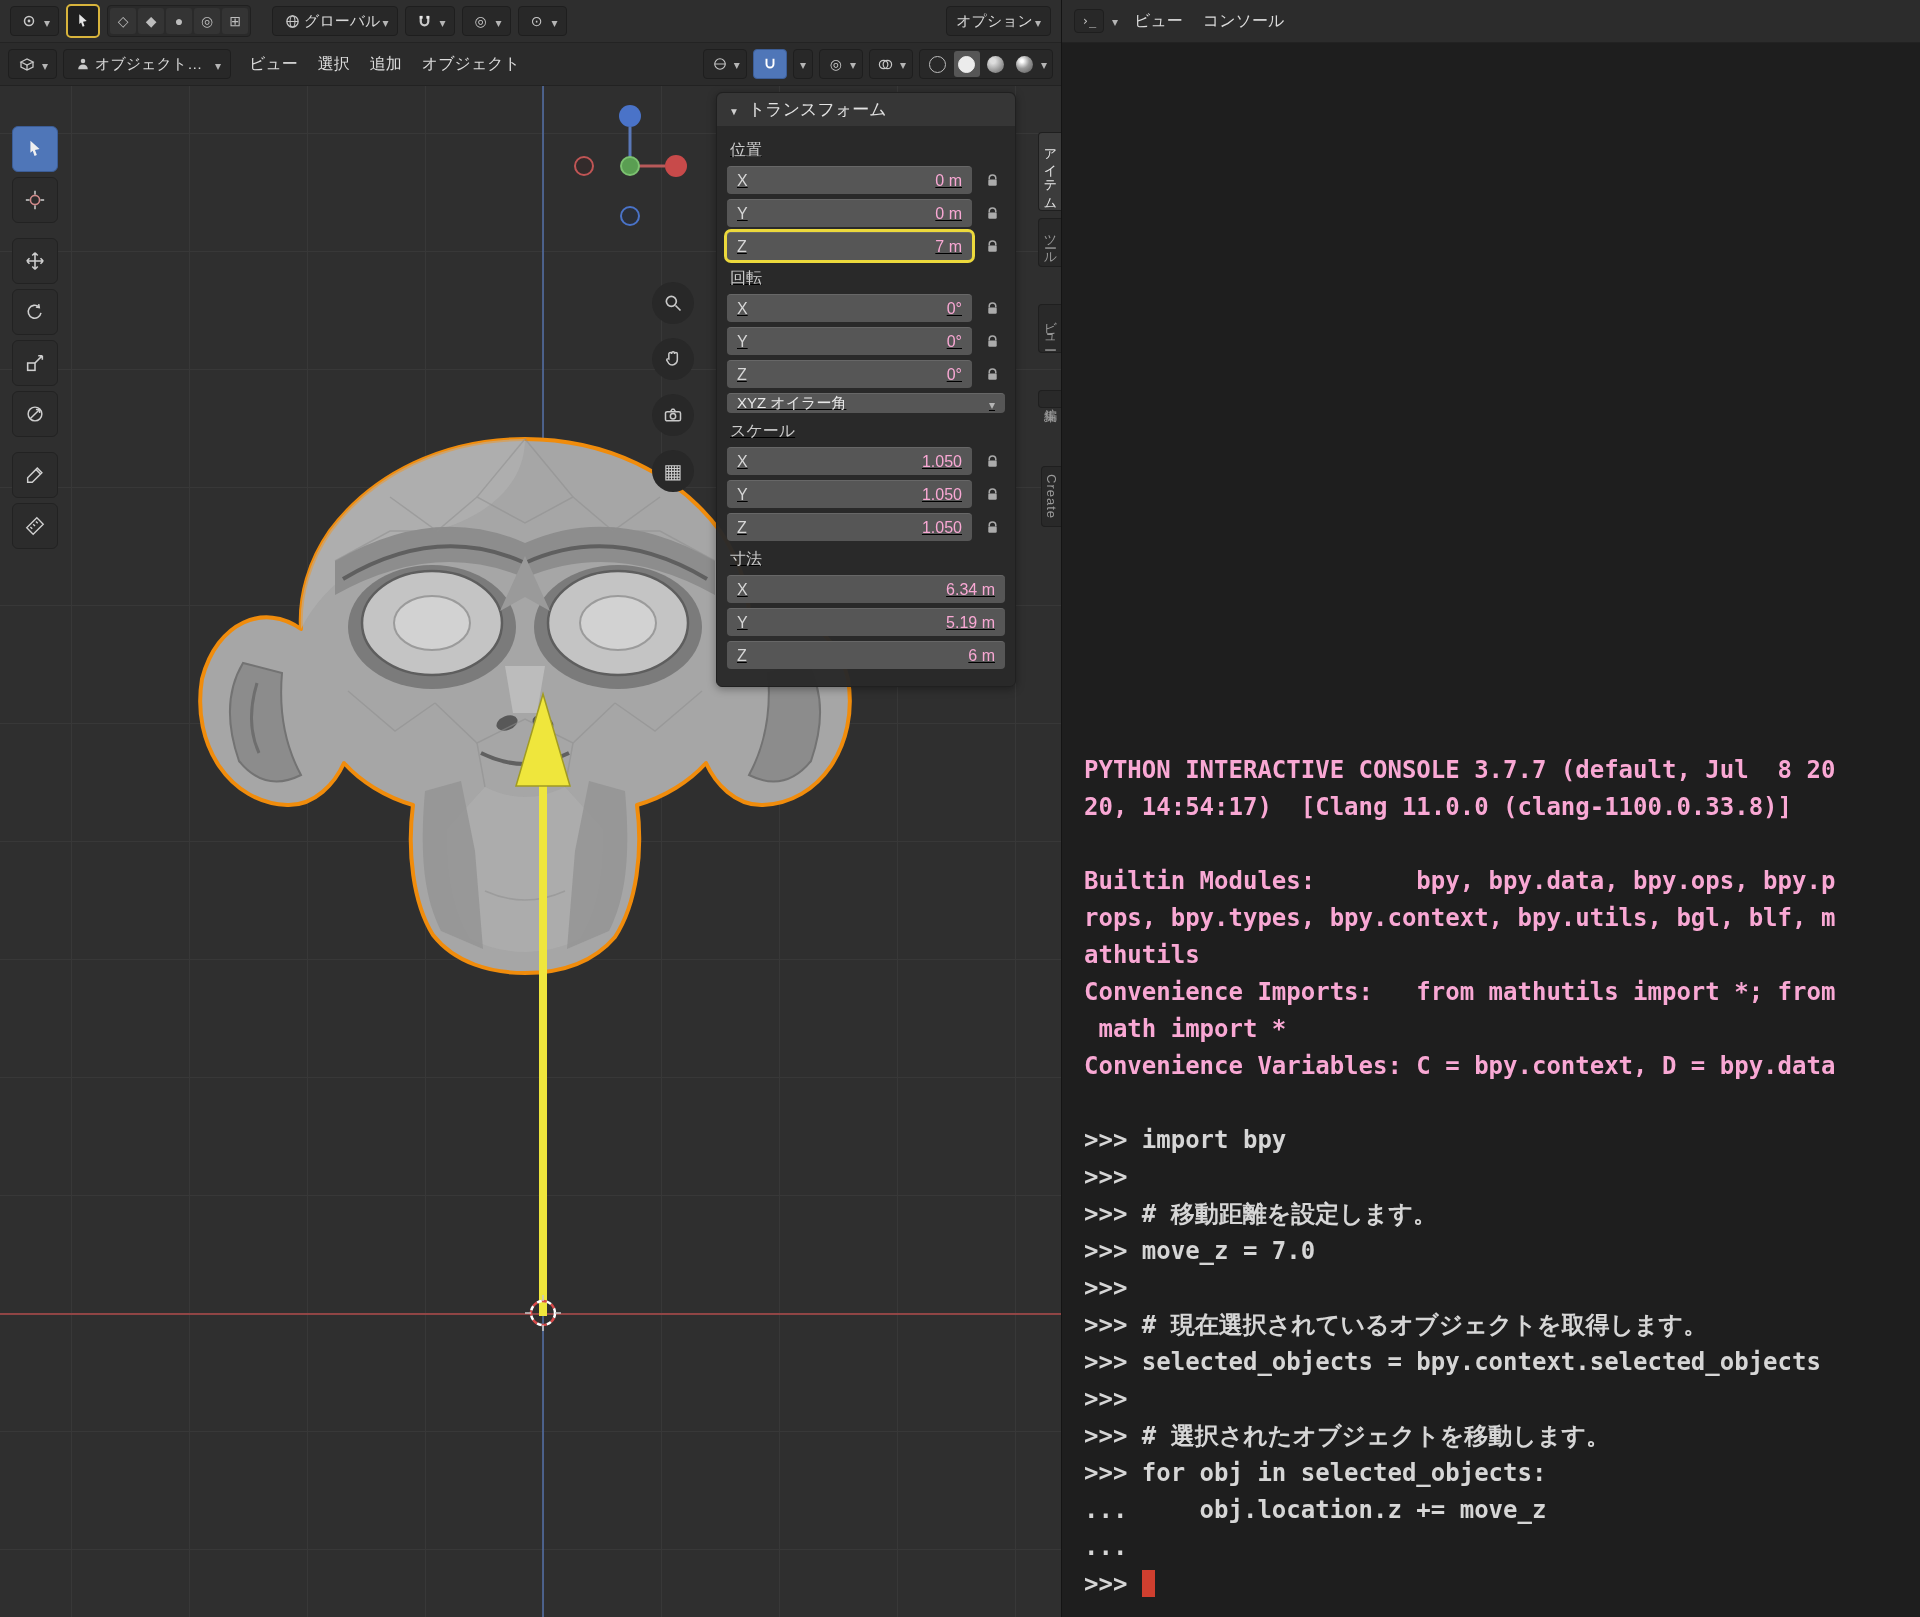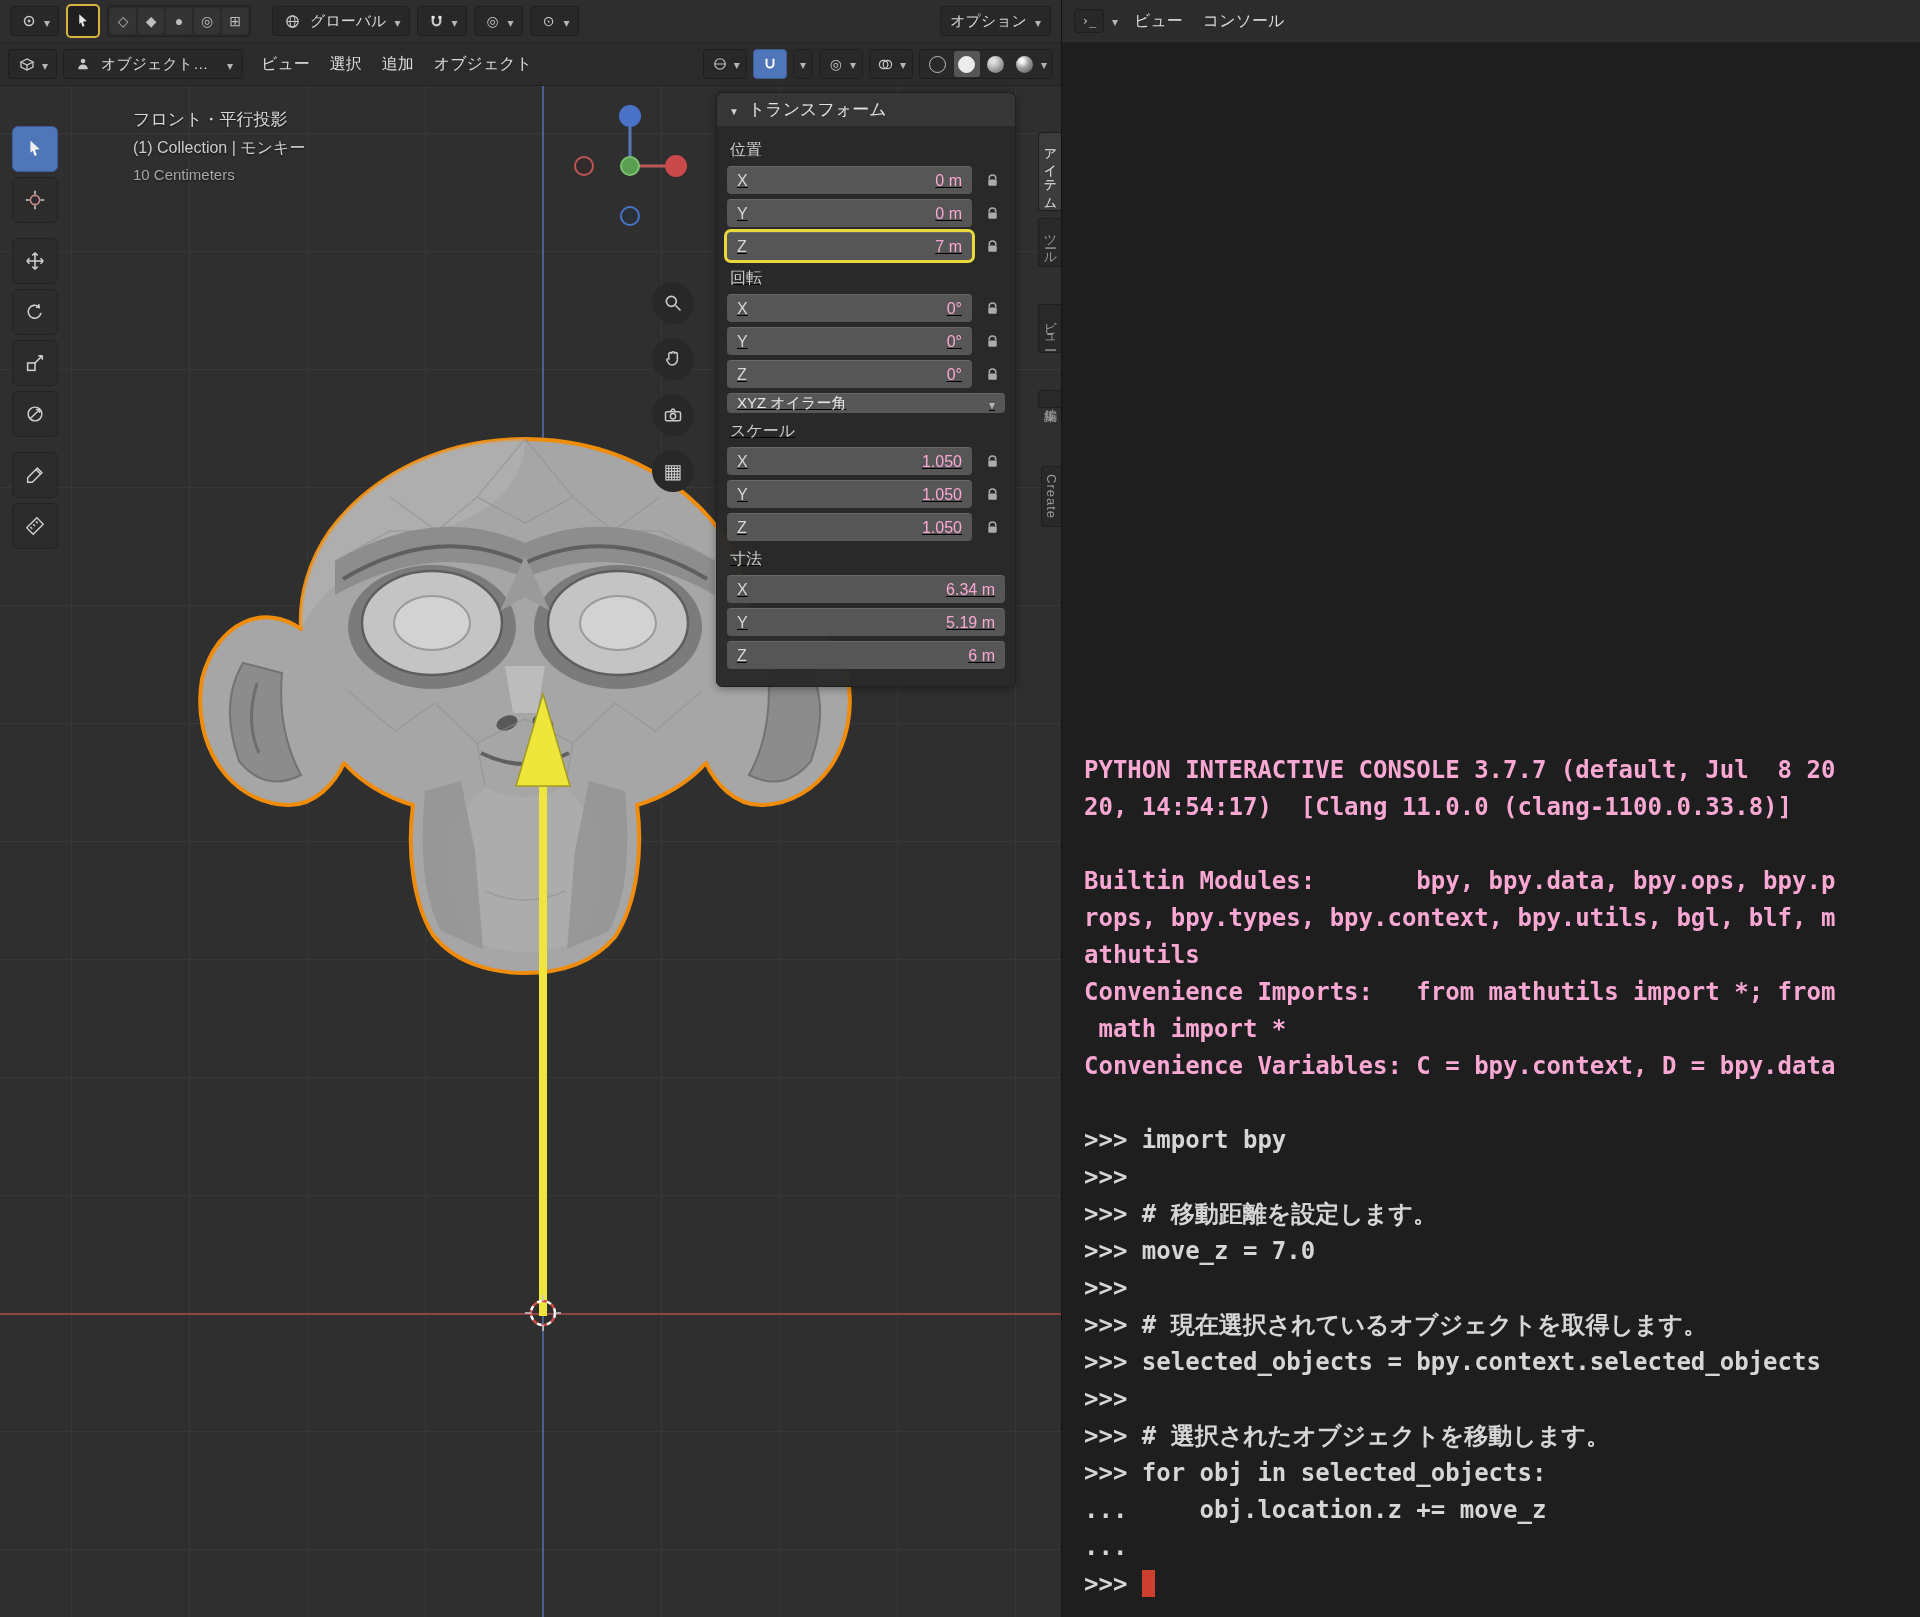--- a/index.html
+++ b/index.html
@@ -18,21 +18,21 @@
              border-radius:4px; height:30px; padding:0 8px; color:#d5d5d5; font-size:15px; cursor:default; }
   .tb-icon { width:20px; height:20px; display:flex; align-items:center; justify-content:center; color:#c8c8c8; font-size:14px; }
   .chev::after { content:"▾"; color:#b5b5b5; font-size:12px; }
   .caret::after { content:"▼"; color:#cfcfcf; font-size:10px; }
   .tool-active { width:34px; height:34px; background:#1f1f1f; border:2px solid #d8b43c; border-radius:5px;
                  display:flex; align-items:center; justify-content:center; }
   .icon-group { display:flex; gap:2px; background:#2a2a2a; border:1px solid #202020; border-radius:4px; padding:2px; }
   .icon-group .gi { width:26px; height:26px; background:#343434; border-radius:3px; color:#bdbdbd;
                     font-size:14px; display:flex; align-items:center; justify-content:center; }
   .spacer { flex:1; }
-  .label-drop { display:flex; align-items:center; gap:8px; color:#d8d8d8; font-size:15px;
+  .label-drop { display:flex; align-items:center; gap:2px; color:#d8d8d8; font-size:15px;
                 background:#282828; border:1px solid #1e1e1e; border-radius:4px; height:30px; padding:0 9px; }
   .trunc { max-width:118px; overflow:hidden; text-overflow:ellipsis; white-space:nowrap; }
 
   .menu-row { display:flex; gap:20px; margin-left:12px; }
   .menu-row .menu { color:#dcdcdc; font-size:16px; cursor:default; }
 
   .hbtn { display:flex; align-items:center; gap:4px; background:#282828; border:1px solid #1e1e1e;
           border-radius:4px; height:30px; padding:0 6px; }
   .hbtn.blue { background:#4f76b8; border-color:#3c5d96; }
   .sphere { width:17px; height:17px; border-radius:50%; border:1.5px solid #bdbdbd; }
@@ -248,25 +248,20 @@
           <span class="sphere rendered"></span>
         </span>
       <span class="chev"></span>
     </div>
   </div>
 
   <div class="viewport">
     <div class="axis-z"></div>
     <div class="axis-x"></div>
 
-    <div class="vp-info">
-      <div class="l1">フロント・平行投影</div>
-      <div class="l2">(1) Collection | モンキー</div>
-      <div class="l3">10 Centimeters</div>
-    </div>
 
     <div class="toolbar">
       <div class="tool active">
         <svg width="22" height="22" viewBox="0 0 24 24">
             <path d="M7 3 L17 12 L12 13 L14 18.5 L11.5 19.5 L9.5 14 L7 16 Z" fill="#f0f0f0"></path>
           </svg>
       </div>
       <div class="tool">
         <svg width="22" height="22" viewBox="0 0 24 24">
             <circle cx="12" cy="12" r="5" fill="none" stroke="#d08a8a" stroke-width="1.8"></circle>

